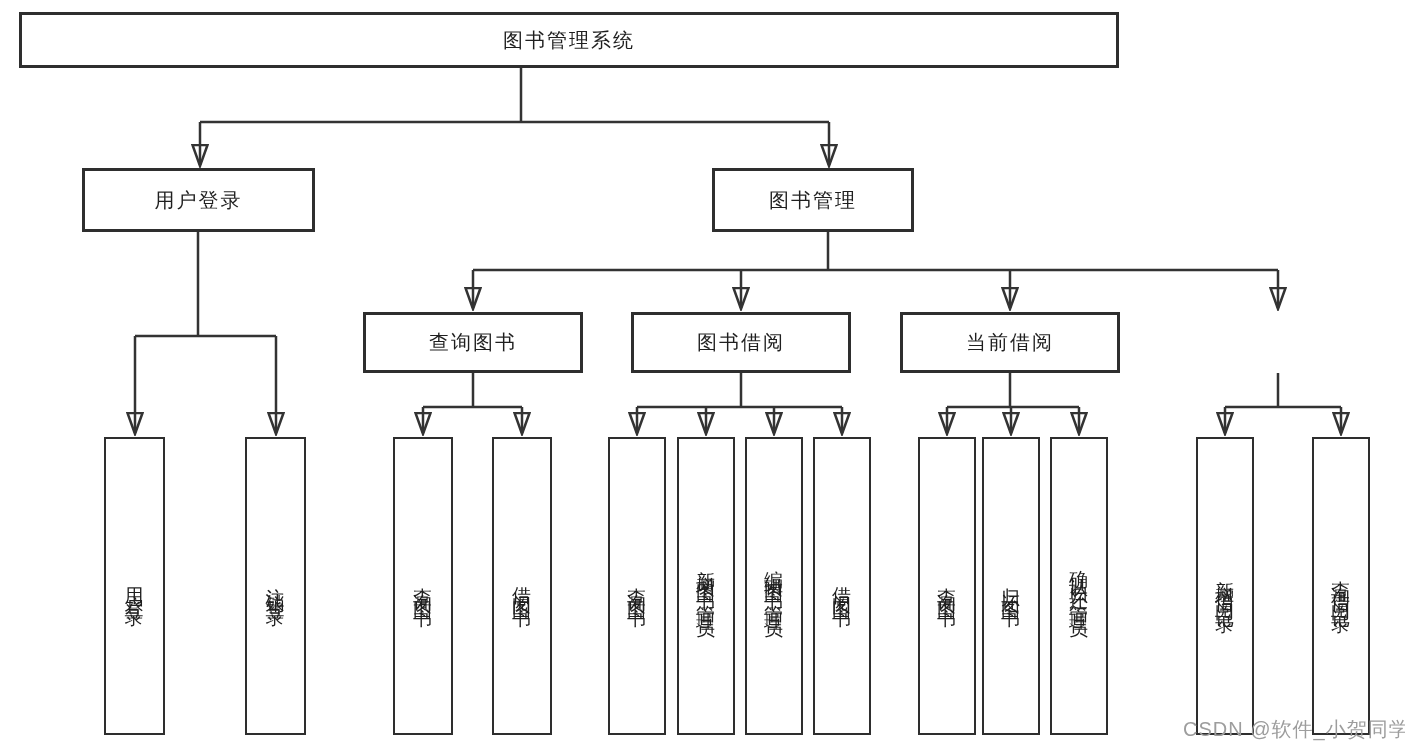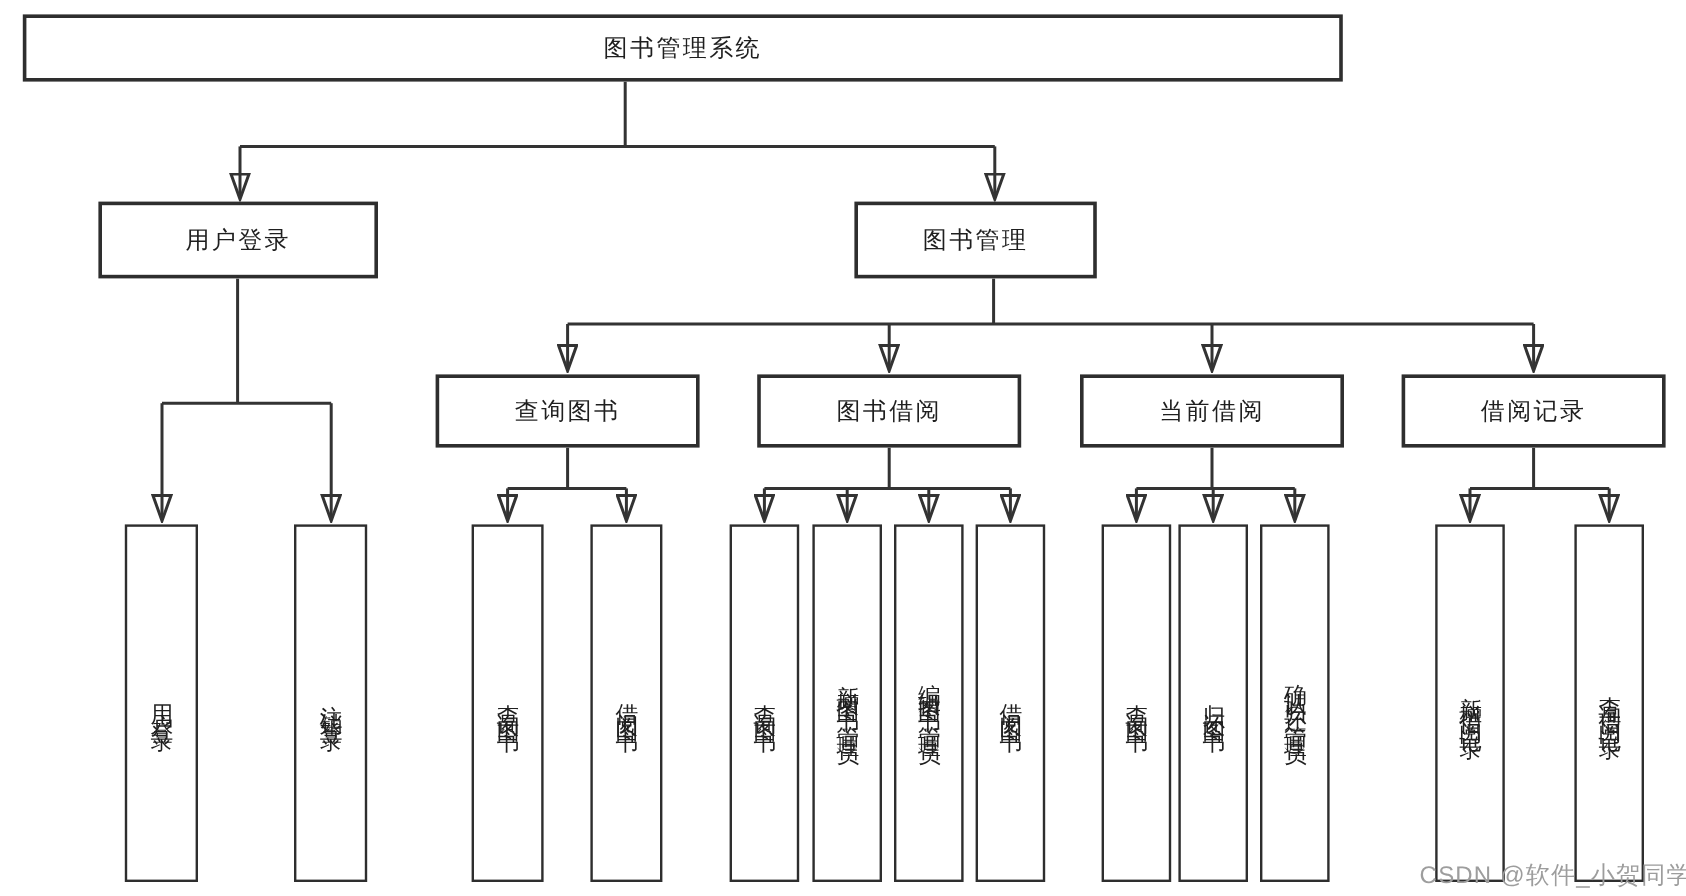--- a/index.html
+++ b/index.html
@@ -117,23 +117,20 @@
 
   <div class="hbox" style="left:363px;top:312px;width:220px;height:61px;">
     <span>查询图书</span>
   </div>
   <div class="hbox" style="left:631px;top:312px;width:220px;height:61px;text-align:center;">
     <span>图书借阅</span>
   </div>
   <div class="hbox" style="left:900px;top:312px;width:220px;height:61px;">
     <span>当前借阅</span>
   </div>
-  <div class="hbox" style="left:1168px;top:312px;width:220px;height:61px;">
-    <span>借阅记录</span>
-  </div>
 
   <div class="vbox" style="left:104px;top:437px;width:61px;height:298px;">
     <span>用户登录</span>
   </div>
   <div class="vbox" style="left:245px;top:437px;width:61px;height:298px;">
     <span>注销登录</span>
   </div>
 
   <div class="vbox" style="left:393px;top:437px;width:60px;height:298px;">
     <span>查询图书</span>

